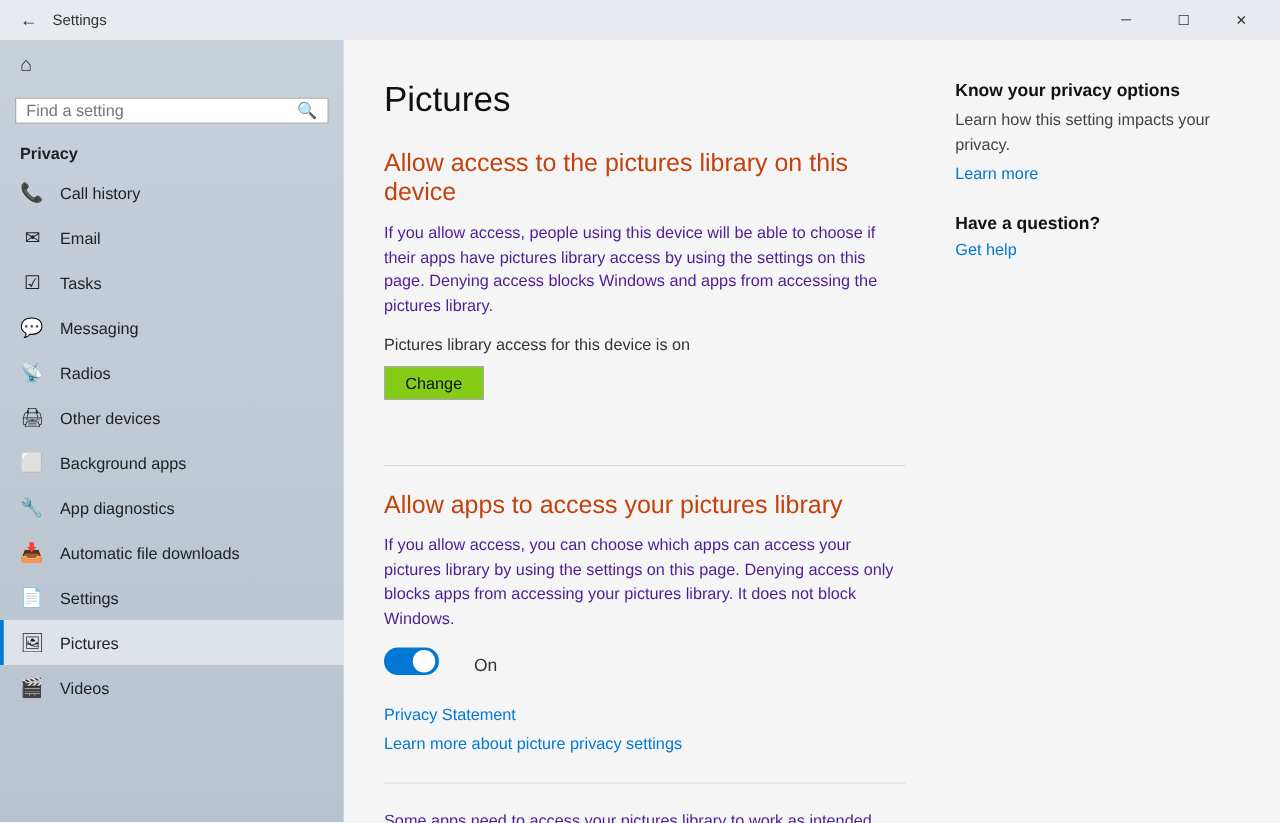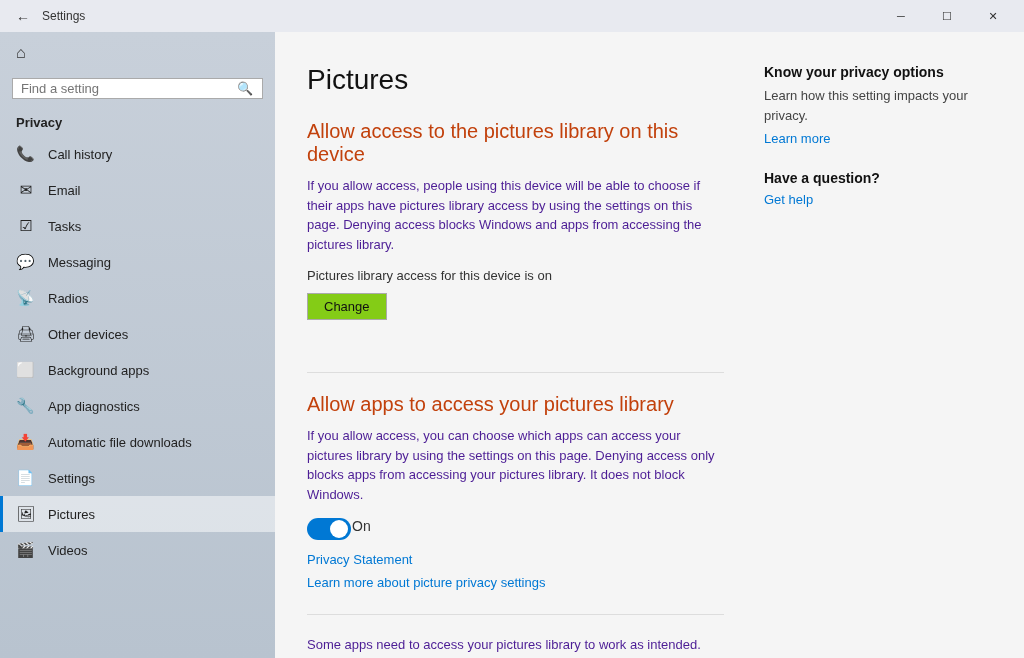--- a/index.html
+++ b/index.html
@@ -176,23 +176,23 @@
 
     .divider { 
       border: none; 
       border-top: 1px solid #ddd; 
       margin: 4px 0 20px; 
     }
 
     
     .toggle-row {
       display: flex;
-      align-items: flex-start;
-      gap: 1px;
-      margin-bottom: 12px;
+      align-items: flex-end;
+      gap: 28px;
+      margin-bottom: 24px;
     }
     .toggle {
       width: 44px;
       height: 22px;
       background: #0078d4;
       border-radius: 11px;
       position: relative;
       cursor: pointer;
       flex-shrink: 0;
     }

